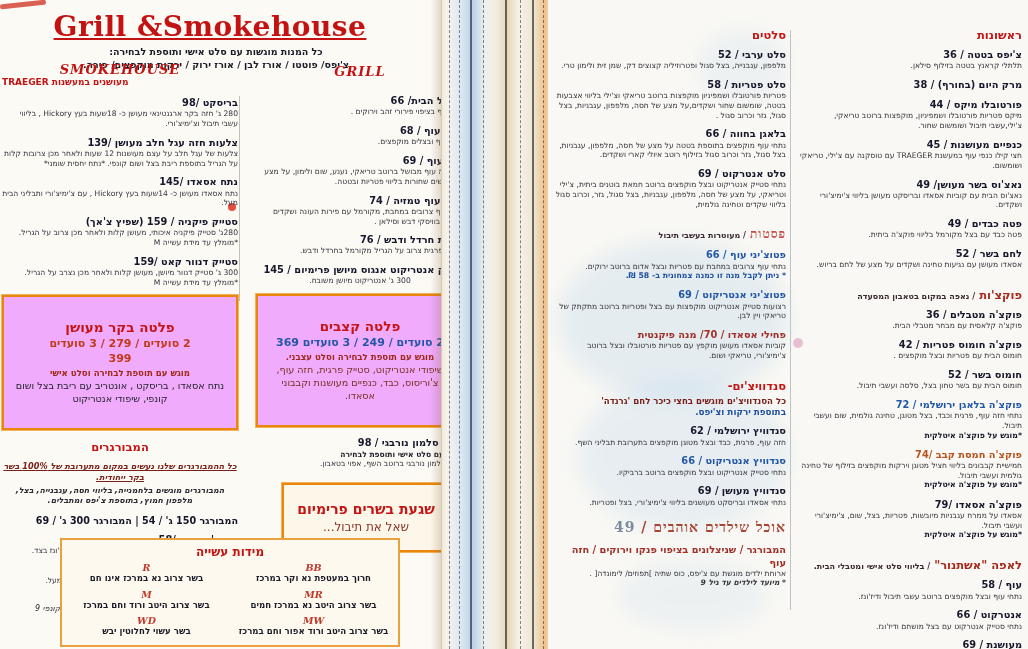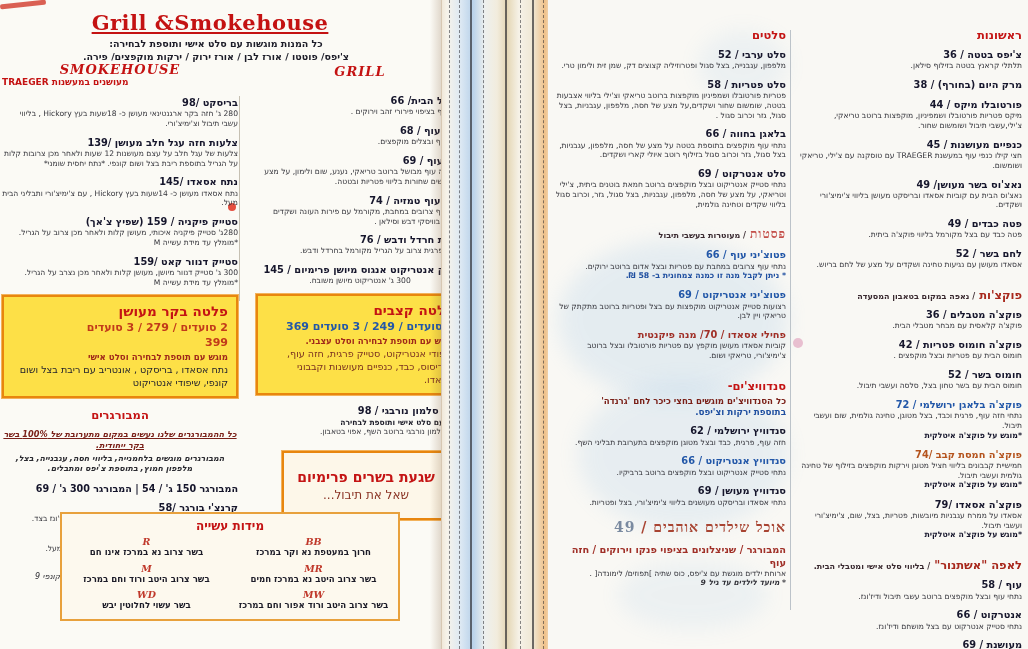--- a/index.html
+++ b/index.html
@@ -21,42 +21,42 @@
   .edge-shadow.r{background:linear-gradient(90deg,rgba(120,80,40,.22),rgba(0,0,0,0));}
 
   
   .stain{position:absolute;border-radius:50%;filter:blur(10px);pointer-events:none;}
   .stain.blue{background:#7fb2e0;}
   .dot{position:absolute;border-radius:50%;}
 
   
   .rtl{direction:rtl;text-align:right;margin-left:12px;}
   .center{text-align:center;}
-  .title-en{font-size:21px;font-weight:bold;color:#c41212;text-decoration:underline;
+  .title-en{font-size:28px;font-weight:bold;color:#c41212;text-decoration:underline;
             font-family:"DejaVu Serif",serif;letter-spacing:.5px;}
   .subtitle{font-size:9.5px;font-weight:bold;color:#1c1c28;line-height:1.35;}
   .col{position:absolute;direction:rtl;text-align:right;}
   .col-head-en{font-family:"DejaVu Serif",serif;font-style:italic;font-weight:bold;
                color:#c41212;font-size:13px;letter-spacing:1px;text-align:center;}
   .col-head-he{font-size:9px;font-weight:bold;color:#c41212;text-align:left;margin-bottom:10px;}
   .item{margin-bottom:8px;}
   .iname{font-size:9.8px;font-weight:bold;color:#16162c;line-height:1.25;}
   .idesc{font-size:7.6px;color:#33333a;line-height:1.28;}
   .inote{font-size:7.8px;font-weight:bold;color:#1f4fa0;line-height:1.3;}
   .blue .iname{color:#2257a8;}
   .maroon .iname{color:#a03028;}
   .orange .iname{color:#b5541e;}
 
   .sec-head{font-size:11.5px;font-weight:bold;color:#c41414;margin:18px 0 7px;}
   .sec-head .note{font-size:8px;color:#3a2a30;font-weight:bold;}
   .sec-head.maroon-h{color:#a8281c;}
 
   
-  .fbox{border:2px solid #e8860e;outline:1px solid #f2b25c;background:#fde047;
-        padding:6px 8px;text-align:right;margin:8px 0 10px;}
+  .fbox{border:2px solid #e8860e;outline:1px solid #f2b25c;background:#f0abfc;
+        padding:22px 8px;text-align:center;margin:8px 0 10px;}
   .fbox .btitle{font-size:13.5px;font-weight:bold;color:#c41414;margin-bottom:2px;}
   .fbox .bprice{font-size:11px;font-weight:bold;color:#c23a1a;line-height:1.3;}
   .fbox .bprice.blue-p{color:#2257a8;}
   .fbox .bnote{font-size:8.6px;font-weight:bold;color:#a0281a;margin:2px 0;}
   .fbox .bbody{font-size:9.6px;color:#23232e;line-height:1.35;}
   .fbox .bbody.maroon-b{color:#7a3020;}
 
   .premium{border:2px solid #e8860e;outline:1px solid #f2b25c;background:#fdf7e9;
            text-align:center;padding:16px 6px;margin:14px 14px 0 26px;}
   .premium .p1{font-size:14px;font-weight:bold;color:#c41414;}
@@ -65,21 +65,21 @@
   
   .bnote1{font-size:8.2px;font-weight:bold;font-style:italic;color:#7a2018;
           text-decoration:underline;text-align:center;line-height:1.35;}
   .bnote2{font-size:8px;font-style:italic;font-weight:bold;color:#2a2a30;
           text-align:center;line-height:1.3;margin:3px 0 8px;}
   .bline{font-size:9.6px;font-weight:bold;color:#14142a;margin-bottom:8px;}
   .extras-t{font-size:8.6px;font-weight:bold;font-style:italic;color:#7a2018;text-align:center;}
   .extras{font-size:8px;font-style:italic;color:#2a2a30;text-align:center;}
 
   
-  .doneness{position:absolute;left:60px;top:512px;width:320px;border:2px solid #e8a13c;
+  .doneness{position:absolute;left:60px;top:538px;width:320px;border:2px solid #e8a13c;
             background:#fdf9ee;padding:5px 8px 8px;direction:rtl;}
   .doneness .dtitle{font-size:12px;font-weight:bold;color:#c41414;text-align:center;margin-bottom:3px;}
   .dgrid{display:grid;grid-template-columns:1fr 1fr;column-gap:14px;row-gap:5px;}
   .dcell{text-align:center;}
   .dk{font-family:"DejaVu Serif",serif;font-style:italic;font-weight:bold;color:#c0392b;font-size:9.5px;}
   .dt{font-size:8.6px;font-weight:bold;color:#1c1c28;line-height:1.25;}
 
   
   .kids-head{font-size:14px;font-weight:bold;color:#a84432;letter-spacing:1px;margin:12px 0 8px;
              font-family:"DejaVu Serif",serif;}

